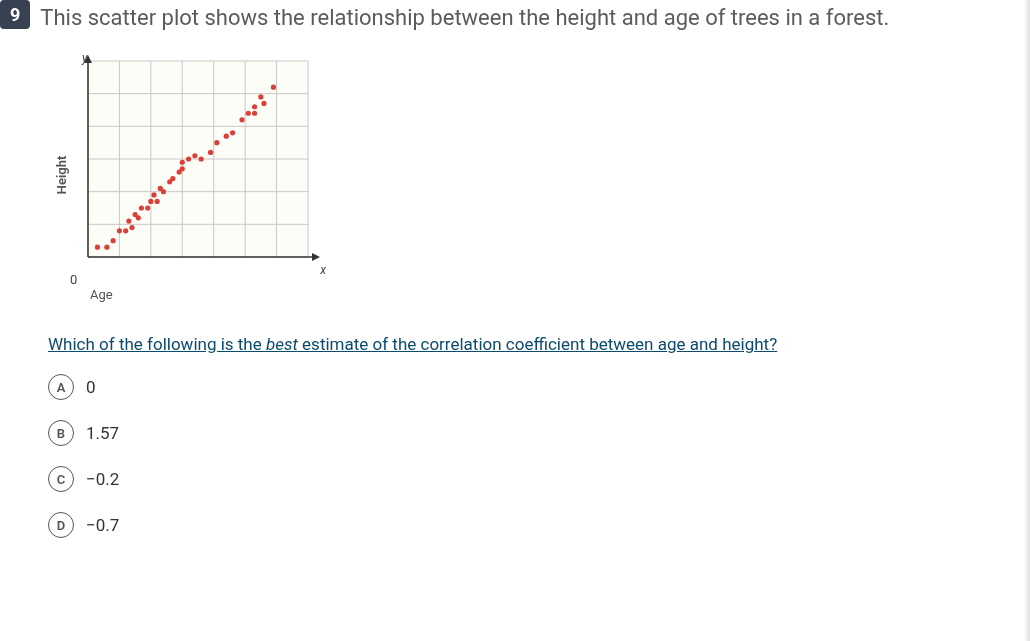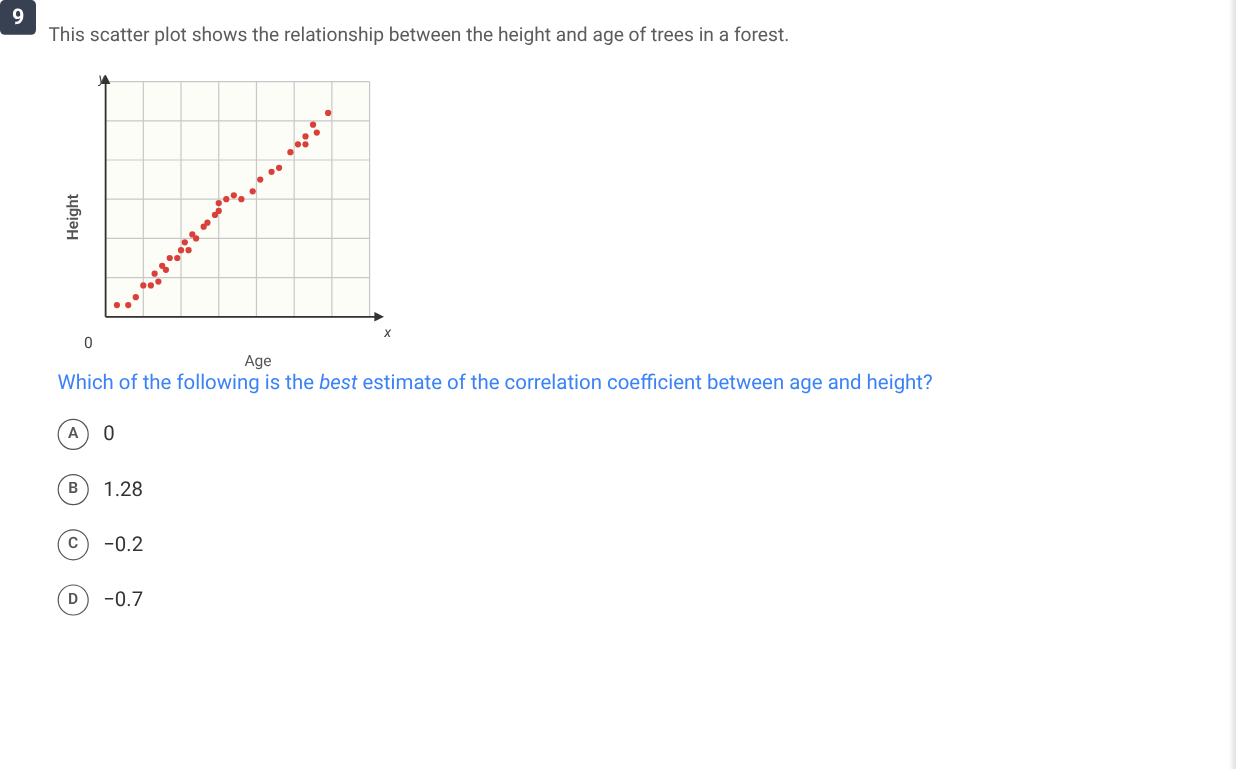--- a/index.html
+++ b/index.html
@@ -23,24 +23,24 @@
       background: #374151;
       color: #ffffff;
       font-weight: bold;
       font-size: 18px;
       padding: 4px 10px;
       border-radius: 4px;
       margin-right: 10px;
       flex-shrink: 0;
     }
     .question-text {
-      font-size: 16px;
+      font-size: 22px;
       color: #4a4a4a;
       line-height: 1.6;
-      padding-top: 16px;
+      padding-top: 0;
       opacity: 0.9;
     }
     .chart-section {
       margin-top: 20px;
       margin-left: 60px;
       position: relative;
       width: 280px;
     }
     .y-axis-label {
       position: absolute;
@@ -74,33 +74,35 @@
       color: #444;
     }
     .zero-label {
       position: absolute;
       left: 10px;
       bottom: -2px;
       font-size: 13px;
       color: #444;
     }
     .x-axis-label {
-      text-align: center;
+      text-align: left;
       font-size: 13px;
       color: #555;
       margin-top: 2px;
       margin-left: 30px;
     }
     svg.chart {
       display: block;
     }
     .prompt {
+      margin-top: 32px;
       margin-left: 48px;
       font-size: 17px;
-      color: #3b82f6;
+      color: #0c4a6e;
+      text-decoration: underline;
     }
     .prompt .italic {
       font-style: italic;
     }
     .options {
       margin-top: 20px;
       margin-left: 48px;
     }
     .option {
       display: flex;
@@ -214,21 +216,21 @@
   <span>Which of the following is the </span><span class="italic">best</span><span> estimate of the correlation coefficient between age and height?</span>
 </div>
 
 <div class="options" id="options-container">
     <div class="option">
       <div class="option-letter">A</div>
       <div class="option-text">0</div>
     </div>
     <div class="option">
       <div class="option-letter">B</div>
-      <div class="option-text">1.28</div>
+      <div class="option-text">1.57</div>
     </div>
     <div class="option">
       <div class="option-letter">C</div>
       <div class="option-text">−0.2</div>
     </div>
     <div class="option">
       <div class="option-letter">D</div>
       <div class="option-text">−0.7</div>
     </div>
   </div>

